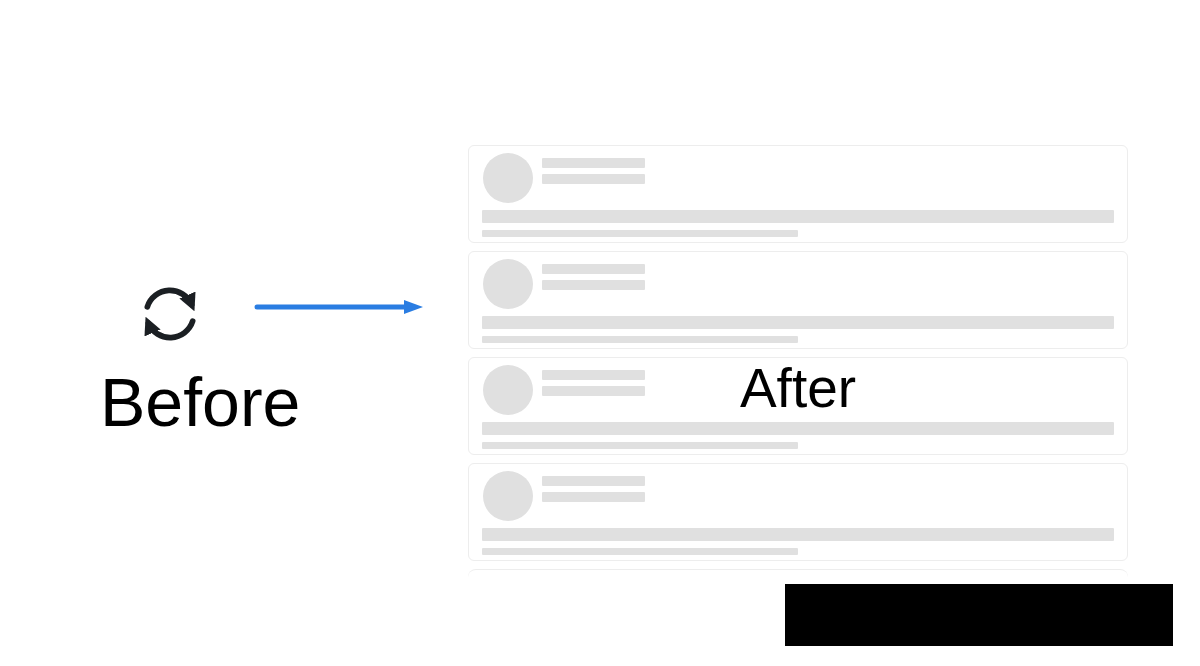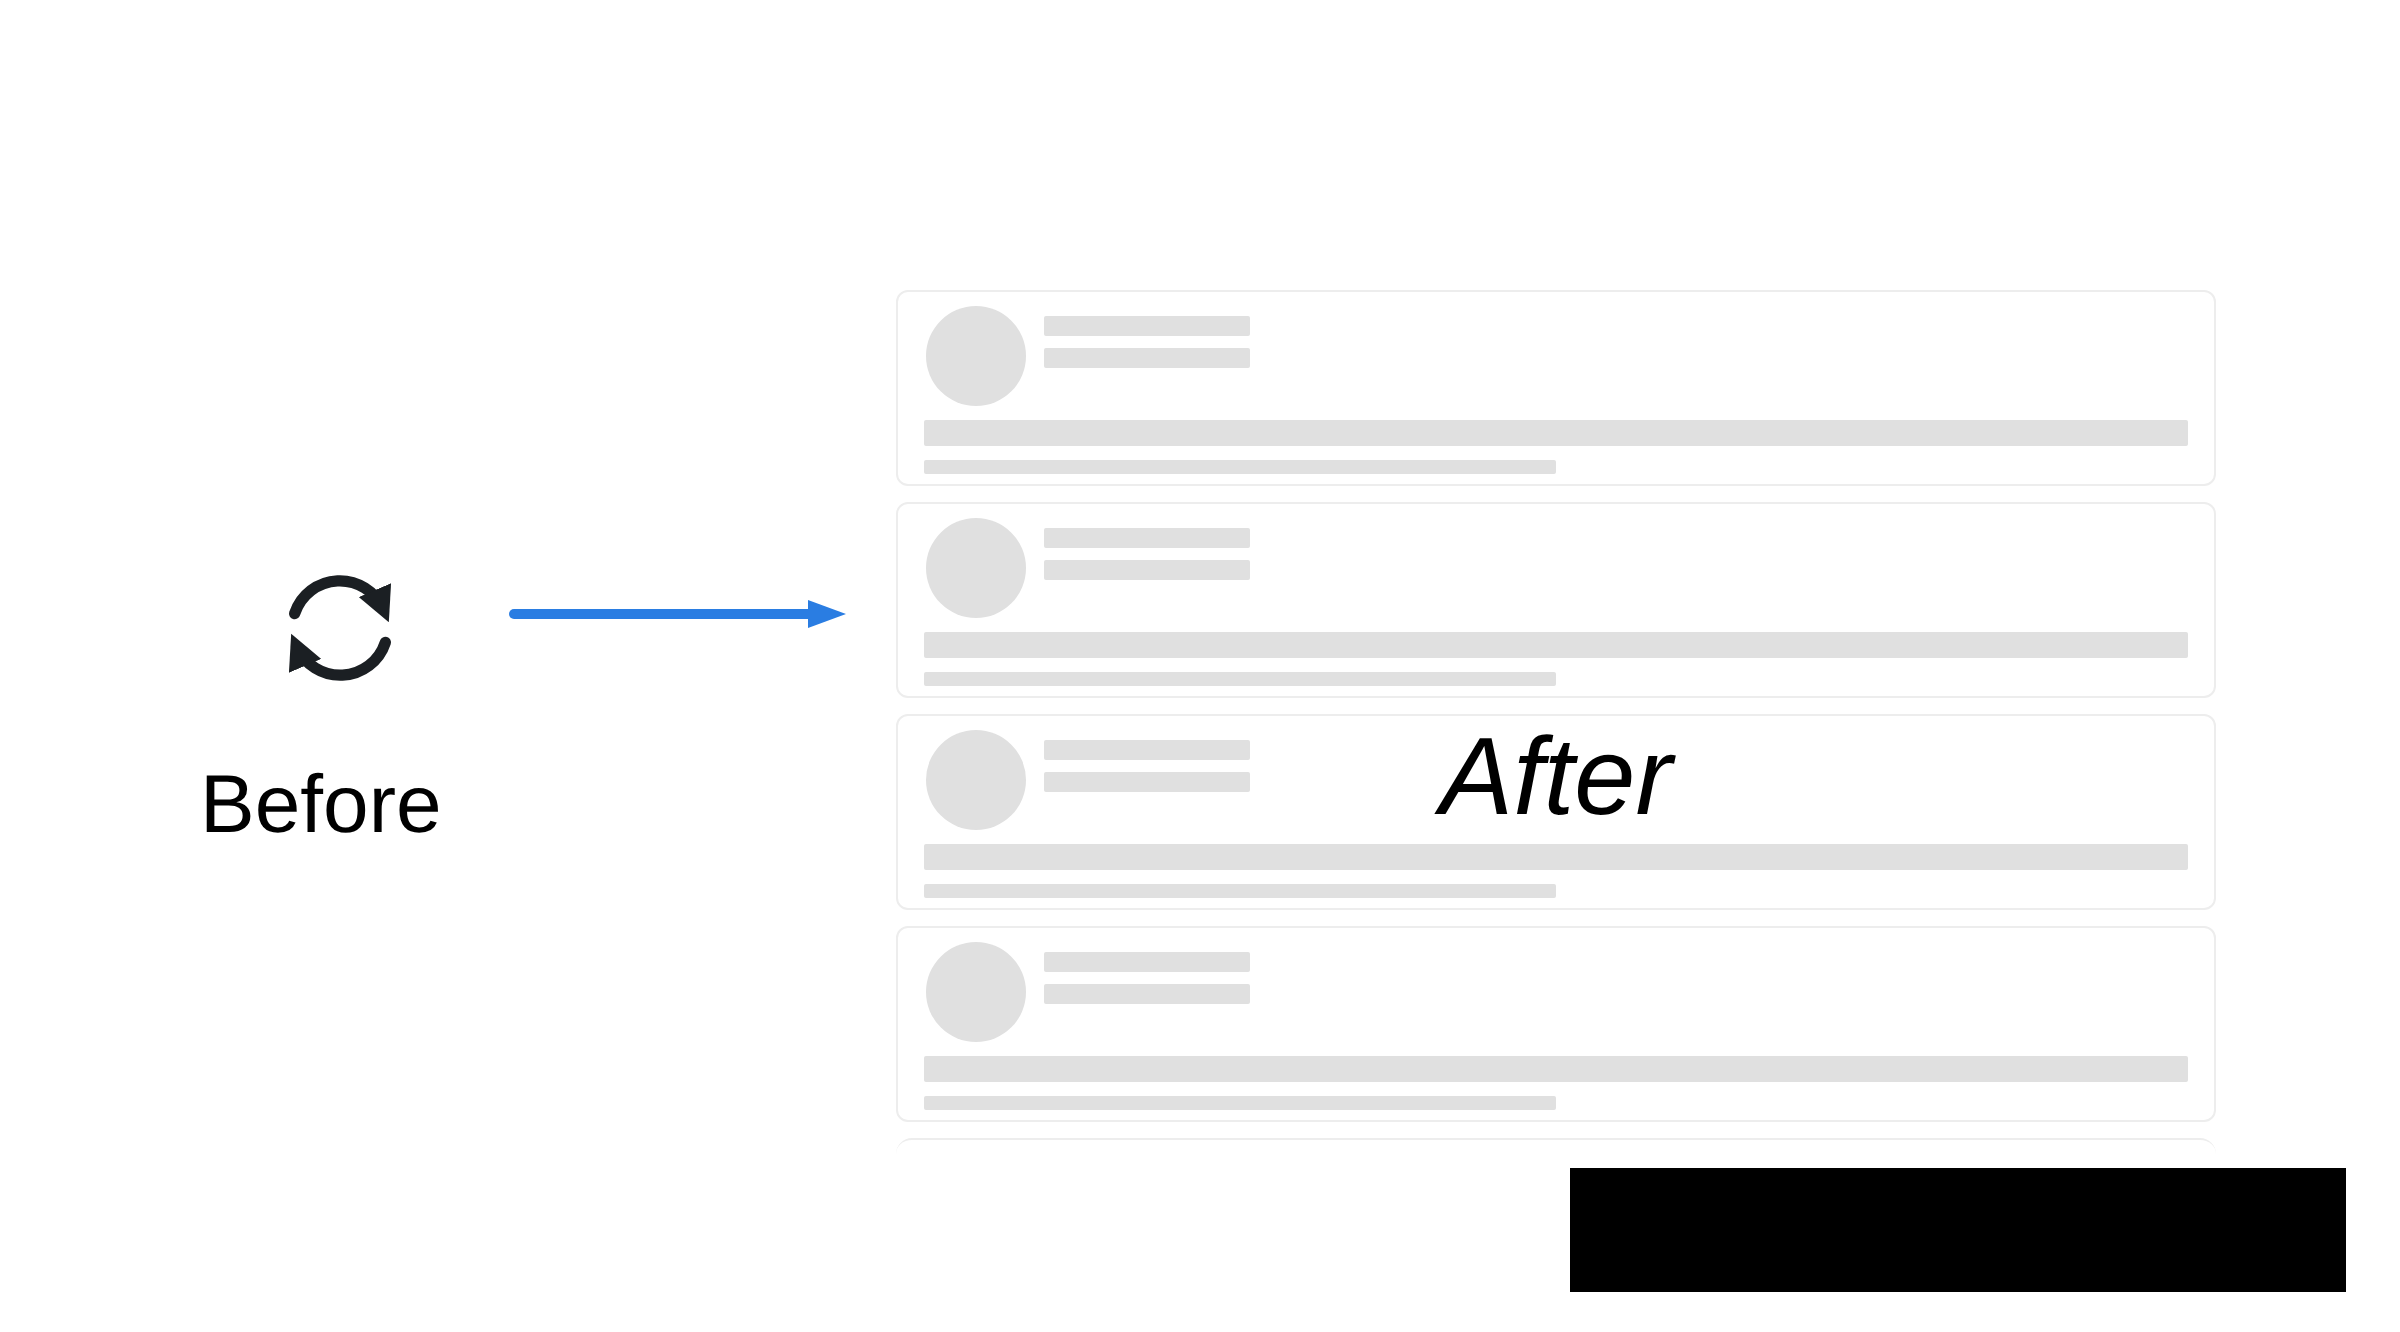--- a/index.html
+++ b/index.html
@@ -7,29 +7,29 @@
     width: 1200px; height: 666px; position: relative; overflow: hidden;
     background: var(--bg, #ffffff);
     font-family: "Liberation Sans", sans-serif;
   }
   .stage { position: absolute; inset: 0; }
 
   
   .refresh-icon { position: absolute; left: 136px; top: 280px; width: 68px; height: 68px; }
   .before-label {
     position: absolute; left: 100px; top: 372px;
-    font-size: 41px; line-height: 60px; color: var(--text, #000);
+    font-size: 68px; line-height: 60px; color: var(--text, #000);
     white-space: nowrap;
   }
 
   
   .transition-arrow { position: absolute; left: 254px; top: 298px; width: 172px; height: 18px; }
 
   
-  .card-list { position: absolute; left: 448px; top: 145px; width: 660px; font-style: italic; }
+  .card-list { position: absolute; left: 468px; top: 145px; width: 660px; }
   .card {
     position: relative; box-sizing: border-box;
     height: 98px; margin-bottom: 8px;
     background: #ffffff;
     border: 1px solid var(--card-border, #ededed);
     border-radius: 6px;
   }
   .card--partial {
     height: 97px; margin-bottom: 0;
     border: none; border-top: 1px solid var(--card-border, #ededed);

